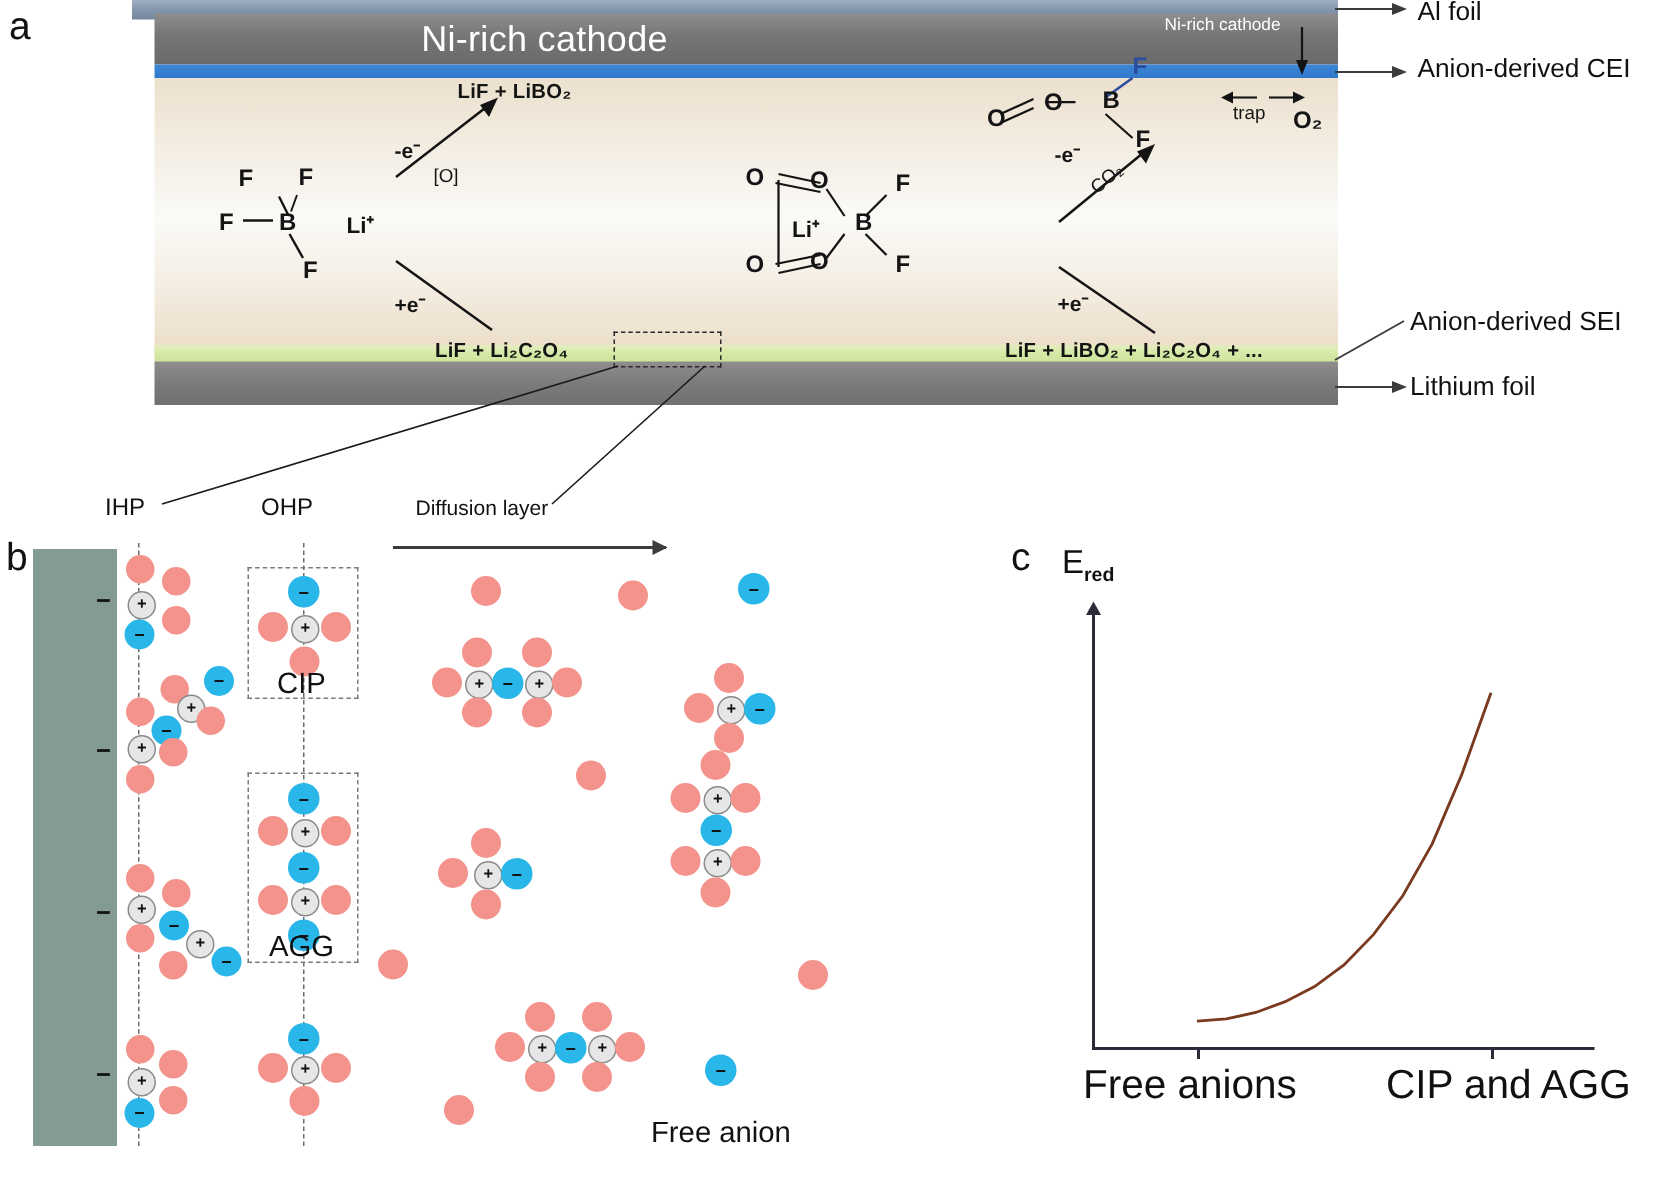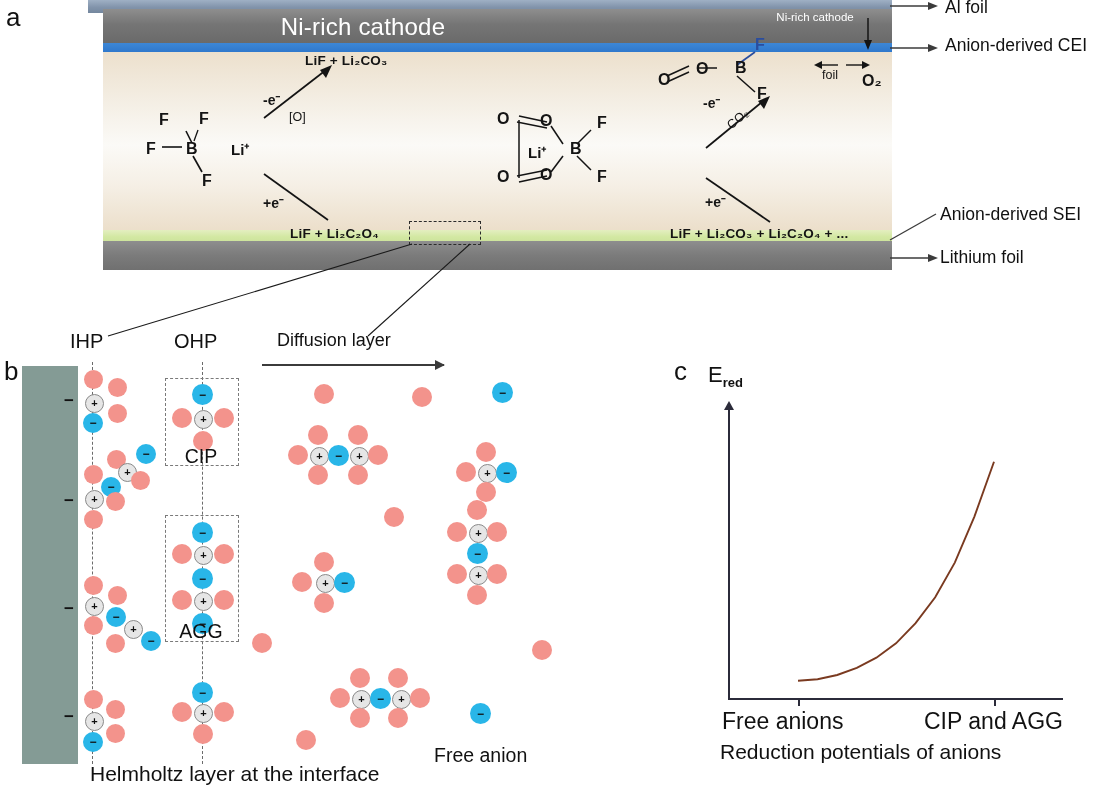--- a/index.html
+++ b/index.html
@@ -66,23 +66,23 @@
     position:absolute;left:22px;top:66px;width:56px;height:398px;
     background:#849b95;
   }
   .electrode-charge{
     position:absolute;color:#111;font-size:17px;font-weight:700;line-height:1;
   }
   .plane-line{
     position:absolute;width:0;border-left:1.6px dashed #6b6b6b;
   }
   .plane-label{
-    position:absolute;font-size:20px;color:#111;white-space:nowrap;
-  }
-  .diffusion-label{position:absolute;font-size:18px;color:#111;white-space:nowrap;}
+    position:absolute;font-size:16px;color:#111;white-space:nowrap;
+  }
+  .diffusion-label{position:absolute;font-size:14px;color:#111;white-space:nowrap;}
   .diffusion-arrow{position:absolute;height:2px;background:#3b3b3b;}
   .diffusion-arrow:after{
     content:"";position:absolute;right:-1px;top:-4px;
     border-left:10px solid #3b3b3b;border-top:5px solid transparent;border-bottom:5px solid transparent;
   }
 
   .dot{position:absolute;border-radius:50%;}
   .dot-solv{background:#f3938c;}
   .dot-anion{
     background:#29b6e8;display:flex;align-items:center;justify-content:center;
@@ -106,21 +106,21 @@
   
   #panel-c{position:absolute;left:660px;top:300px;width:448px;height:494px;}
   .axis{position:absolute;background:#2b2b3a;}
   .axis-arrow-up{
     position:absolute;width:0;height:0;
     border-left:5px solid transparent;border-right:5px solid transparent;border-bottom:9px solid #2b2b3a;
   }
   .axis-title{position:absolute;font-size:22px;color:#111;}
   .axis-title sub{font-size:13px;font-weight:700;}
   .tick{position:absolute;background:#2b2b3a;width:1.6px;height:8px;}
-  .tick-label{position:absolute;font-size:23px;color:#111;white-space:nowrap;}
+  .tick-label{position:absolute;font-size:27px;color:#111;white-space:nowrap;}
   .c-caption{position:absolute;font-size:21px;color:#111;white-space:nowrap;}
 
   
   .watermark{
     position:absolute;right:14px;bottom:22px;font-size:25px;color:#2a2a2a;opacity:.92;
     white-space:nowrap;font-family:"DejaVu Sans", sans-serif;
   }
 </style>
 </head>
 <body>
@@ -152,21 +152,21 @@
       <line x1="53" y1="56" x2="62" y2="72" stroke="#141414" stroke-width="1.6"></line>
     </svg>
     <div class="pa-text pa-li" style="left:231px;top:139px;">Li⁺</div>
 
     <svg class="abs" style="left:258px;top:62px;" width="90" height="62">
       <line x1="6" y1="56" x2="68" y2="8" stroke="#141414" stroke-width="1.7"></line>
       <polygon points="74,3 62,8 68,16" fill="#141414"></polygon>
     </svg>
     <div class="pa-text pa-electron" style="left:263px;top:90px;">-e⁻</div>
     <div class="pa-text pa-small" style="left:289px;top:110px;">[O]</div>
-    <div class="pa-text pa-formula" style="left:305px;top:53px;">LiF + Li₂CO₃</div>
+    <div class="pa-text pa-formula" style="left:305px;top:53px;">LiF + LiBO₂</div>
 
     <svg class="abs" style="left:258px;top:168px;" width="90" height="62">
       <line x1="6" y1="6" x2="70" y2="52" stroke="#141414" stroke-width="1.7"></line>
     </svg>
     <div class="pa-text pa-electron" style="left:263px;top:193px;">+e⁻</div>
     <div class="pa-text pa-formula" style="left:290px;top:226px;">LiF + Li₂C₂O₄</div>
 
     <div class="abs" style="left:409px;top:221px;width:70px;height:22px;border:1.3px dashed #2a2a2a;"></div>
 
     <svg class="abs" style="left:495px;top:104px;" width="150" height="96">
@@ -201,39 +201,39 @@
     <div class="pa-text pa-atom" style="left:735px;top:59px;">B</div>
     <div class="pa-text pa-atom" style="left:755px;top:36px;color:#2a4d9e;">F</div>
     <div class="pa-text pa-atom" style="left:757px;top:85px;">F</div>
 
     <svg class="abs" style="left:812px;top:56px;" width="62" height="18">
       <line x1="6" y1="9" x2="26" y2="9" stroke="#141414" stroke-width="1.4"></line>
       <polygon points="2,9 10,5 10,13" fill="#141414"></polygon>
       <line x1="34" y1="9" x2="54" y2="9" stroke="#141414" stroke-width="1.4"></line>
       <polygon points="58,9 50,5 50,13" fill="#141414"></polygon>
     </svg>
-    <div class="pa-text pa-small" style="left:822px;top:68px;">foil</div>
+    <div class="pa-text pa-small" style="left:822px;top:68px;">trap</div>
     <div class="pa-text pa-atom" style="left:862px;top:72px;">O₂</div>
     <svg class="abs" style="left:861px;top:18px;" width="14" height="32">
       <line x1="7" y1="0" x2="7" y2="26" stroke="#141414" stroke-width="1.5"></line>
       <polygon points="7,32 3,22 11,22" fill="#141414"></polygon>
     </svg>
 
     <svg class="abs" style="left:700px;top:92px;" width="90" height="62">
       <line x1="6" y1="56" x2="62" y2="10" stroke="#141414" stroke-width="1.7"></line>
       <polygon points="70,4 58,9 64,17" fill="#141414"></polygon>
     </svg>
     <div class="pa-text pa-electron" style="left:703px;top:93px;">-e⁻</div>
     <div class="pa-text pa-small" style="left:726px;top:112px;transform:rotate(-40deg);">CO₂</div>
 
     <svg class="abs" style="left:700px;top:172px;" width="90" height="62">
       <line x1="6" y1="6" x2="70" y2="50" stroke="#141414" stroke-width="1.7"></line>
     </svg>
     <div class="pa-text pa-electron" style="left:705px;top:192px;">+e⁻</div>
-    <div class="pa-text pa-formula" style="left:670px;top:226px;">LiF + Li₂CO₃ + Li₂C₂O₄ + ...</div>
+    <div class="pa-text pa-formula" style="left:670px;top:226px;">LiF + LiBO₂ + Li₂C₂O₄ + ...</div>
 
     <svg class="abs" style="left:890px;top:0px;" width="60" height="14">
       <line x1="0" y1="6" x2="40" y2="6" stroke="#3b3b3b" stroke-width="1.3"></line>
       <polygon points="48,6 38,2 38,10" fill="#3b3b3b"></polygon>
     </svg>
     <div class="callout" style="left:945px;top:-3px;">Al foil</div>
 
     <svg class="abs" style="left:888px;top:34px;" width="62" height="22">
       <line x1="2" y1="14" x2="42" y2="14" stroke="#3b3b3b" stroke-width="1.3"></line>
       <polygon points="50,14 40,10 40,18" fill="#3b3b3b"></polygon>
@@ -379,21 +379,20 @@
     <div class="dot dot-cation" style="left:352px;top:390px;width:17px;height:17px;font-size:11px;">+</div>
     <div class="dot dot-anion" style="left:370px;top:388px;width:21px;height:21px;font-size:12px;">−</div>
     <div class="dot dot-cation" style="left:392px;top:390px;width:17px;height:17px;font-size:11px;">+</div>
     <div class="dot dot-solv" style="left:410px;top:388px;width:20px;height:20px;"></div>
     <div class="dot dot-solv" style="left:350px;top:408px;width:20px;height:20px;"></div>
     <div class="dot dot-solv" style="left:388px;top:408px;width:20px;height:20px;"></div>
 
     <div class="dot dot-anion" style="left:470px;top:403px;width:21px;height:21px;font-size:12px;">−</div>
     <div class="free-anion-label" style="left:434px;top:444px;">Free anion</div>
 
-    <div class="panel-caption" style="left:90px;top:462px;">Helmholtz layer at the interface</div>
   </div>
 
   <div id="panel-c">
 
     <div class="panel-letter abs" style="left:14px;top:58px;">c</div>
 
     <div class="axis" style="left:68px;top:110px;width:2px;height:290px;"></div>
     <div class="axis-arrow-up" style="left:64px;top:101px;"></div>
 
     <div class="axis" style="left:68px;top:398px;width:335px;height:2px;"></div>
@@ -405,16 +404,15 @@
     <div class="tick" style="left:138px;top:398px;"></div>
     <div class="tick" style="left:334px;top:398px;"></div>
 
     <div class="tick-label" style="left:62px;top:408px;">Free anions</div>
     <div class="tick-label" style="left:264px;top:408px;">CIP and AGG</div>
 
     <svg class="abs" style="left:0px;top:0px;" width="448" height="494">
       <polyline id="ered-curve" fill="none" stroke="#7a3a20" stroke-width="1.9" points="138.0,380.7 157.6,379.3 177.2,375.0 196.8,367.8 216.4,357.7 236.0,343.3 255.6,323.1 275.2,297.2 294.8,262.6 314.4,216.6 334.0,161.8"></polyline>
     </svg>
 
-    <div class="c-caption" style="left:60px;top:440px;">Reduction potentials of anions</div>
   </div>
 
 </div>
 
 </body></html>

